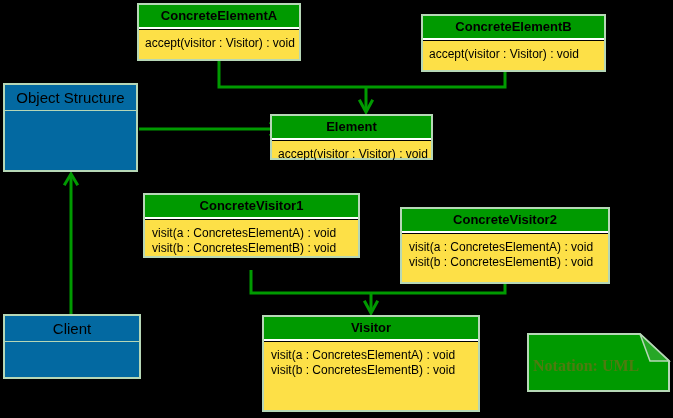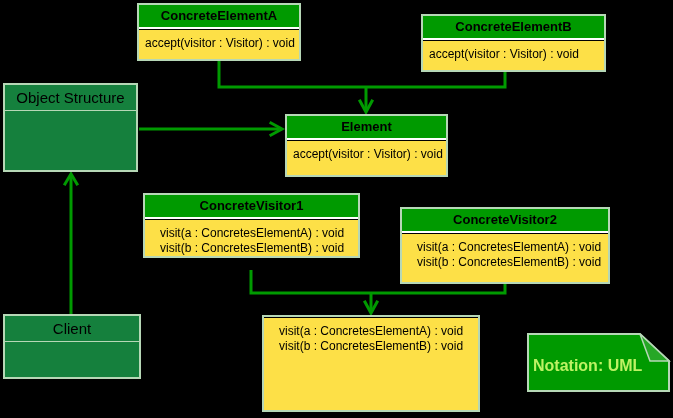--- a/index.html
+++ b/index.html
@@ -18,35 +18,35 @@
     box-sizing:border-box;color:#000;
   }
   .class-hdr{
     height:22px;line-height:22px;background:var(--green,#009a00);
     border-bottom:2px solid #fff;text-align:center;
     font-weight:bold;font-size:13px;white-space:nowrap;overflow:hidden;
   }
   .hdr-line{height:1px;background:#000;}
   .class-body{font-size:12px;}
   .class-body.single{display:flex;align-items:center;padding-left:6px;height:27px;}
-  .class-body.multi{padding:6px 0 0 15px;}
+  .class-body.multi{padding:6px 0 0 7px;}
   .method{line-height:15px;white-space:nowrap;}
 
   .obj-box{
-    position:absolute;background:#15803d;border:2px solid var(--light-green,#b6d7b6);
+    position:absolute;background:#0369a1;border:2px solid var(--light-green,#b6d7b6);
     box-sizing:border-box;color:#000;
   }
   .obj-title{
     height:25px;line-height:25px;text-align:center;font-size:15px;
     border-bottom:1px solid var(--light-green,#b6d7b6);white-space:nowrap;
   }
   .note-text{
     position:absolute;left:533px;top:357px;width:110px;
-    font-family:Liberation Sans, sans-serif;font-weight:bold;font-size:16px;
-    line-height:18px;color:#bef264;white-space:nowrap;
+    font-family:Liberation Serif, serif;font-weight:bold;font-size:16px;
+    line-height:18px;color:#4d7c0f;white-space:nowrap;
   }
 </style>
 </head>
 <body>
 
 <div class="canvas">
 
   <svg class="connectors" viewBox="0 0 673 418">
 
     <g>
@@ -90,21 +90,21 @@
     <div class="hdr-line"></div>
     <div class="class-body single">
       <div class="method">accept(visitor : Visitor) : void</div>
     </div>
   </div>
 
   <div class="obj-box" style="left:3px;top:83px;width:135px;height:89px">
     <div class="obj-title">Object Structure</div>
   </div>
 
-  <div class="class-box" style="left:285px;top:114px;width:163px;height:63px">
+  <div class="class-box" style="left:270px;top:114px;width:163px;height:46px">
     <div class="class-hdr">Element</div>
     <div class="hdr-line"></div>
     <div class="class-body single">
       <div class="method">accept(visitor : Visitor) : void</div>
     </div>
   </div>
 
   <div class="class-box" style="left:143px;top:193px;width:217px;height:65px">
     <div class="class-hdr">ConcreteVisitor1</div>
     <div class="hdr-line"></div>
@@ -121,20 +121,21 @@
       <div class="method">visit(a : ConcretesElementA) : void</div>
       <div class="method">visit(b : ConcretesElementB) : void</div>
     </div>
   </div>
 
   <div class="obj-box" style="left:3px;top:314px;width:138px;height:65px">
     <div class="obj-title">Client</div>
   </div>
 
   <div class="class-box" style="left:262px;top:315px;width:218px;height:97px">
+    <div class="class-hdr">Visitor</div>
     <div class="hdr-line"></div>
     <div class="class-body multi">
       <div class="method">visit(a : ConcretesElementA) : void</div>
       <div class="method">visit(b : ConcretesElementB) : void</div>
     </div>
   </div>
 
   <div class="note-text">Notation: UML</div>
 
 </div>

